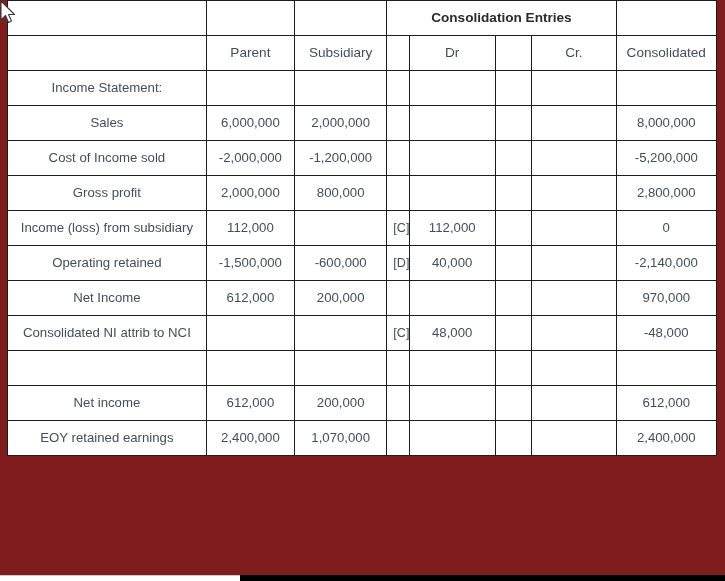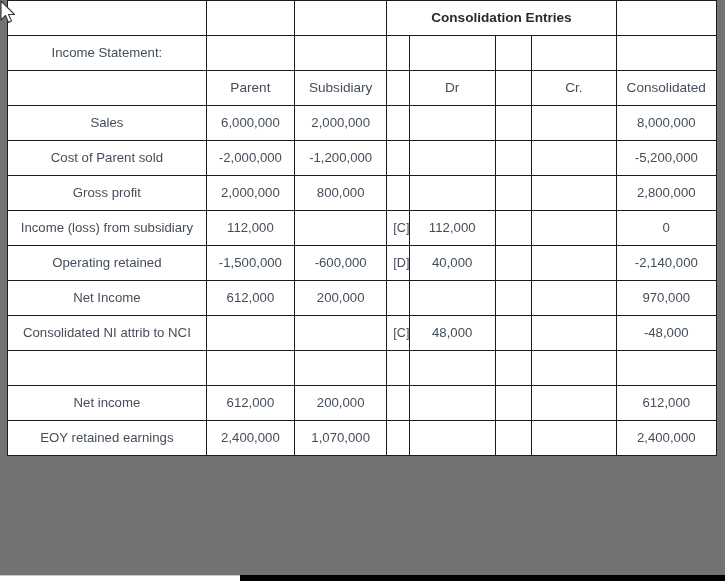--- a/index.html
+++ b/index.html
@@ -12,21 +12,21 @@
     width: 725px;
     height: 581px;
     overflow: hidden;
     font-family: "Liberation Sans", sans-serif;
     color: #444e5a;
   }
   #sheet-wrap {
     position: relative;
     width: 725px;
     height: 581px;
-    background: #737373;
+    background: #7f1d1d;
     overflow: hidden;
   }
   table.worksheet {
     position: absolute;
     left: 7px;
     top: 0px;
     width: 710px;
     border-collapse: collapse;
     table-layout: fixed;
     font-size: 13.2px;
@@ -127,52 +127,52 @@
 
       <tr>
         <td class="hdr-top"></td>
         <td class="hdr-top"></td>
         <td class="hdr-top"></td>
         <td class="hdr-top group-hdr" colspan="4">Consolidation Entries</td>
         <td class="hdr-top"></td>
       </tr>
 
       <tr>
-          <td class="label">Income Statement:</td>
-          <td></td>
-          <td></td>
-          <td class="key"></td>
-          <td></td>
-          <td class="key"></td>
-          <td></td>
-          <td></td>
-        </tr>
-
-    <tr>
         <td class="hdr-second col-hdr label"></td>
         <td class="hdr-second col-hdr">Parent</td>
         <td class="hdr-second col-hdr">Subsidiary</td>
         <td class="hdr-second col-hdr key"></td>
         <td class="hdr-second col-hdr">Dr</td>
         <td class="hdr-second col-hdr key"></td>
         <td class="hdr-second col-hdr">Cr.</td>
         <td class="hdr-second col-hdr">Consolidated</td>
       </tr>
+
+    <tr>
+          <td class="label">Income Statement:</td>
+          <td></td>
+          <td></td>
+          <td class="key"></td>
+          <td></td>
+          <td class="key"></td>
+          <td></td>
+          <td></td>
+        </tr>
         <tr>
           <td class="label">Sales</td>
           <td>6,000,000</td>
           <td>2,000,000</td>
           <td class="key"></td>
           <td></td>
           <td class="key"></td>
           <td></td>
           <td>8,000,000</td>
         </tr>
         <tr>
-          <td class="label">Cost of Parent sold</td>
+          <td class="label">Cost of Income sold</td>
           <td>-2,000,000</td>
           <td>-1,200,000</td>
           <td class="key"></td>
           <td></td>
           <td class="key"></td>
           <td></td>
           <td>-5,200,000</td>
         </tr>
         <tr>
           <td class="label">Gross profit</td>

